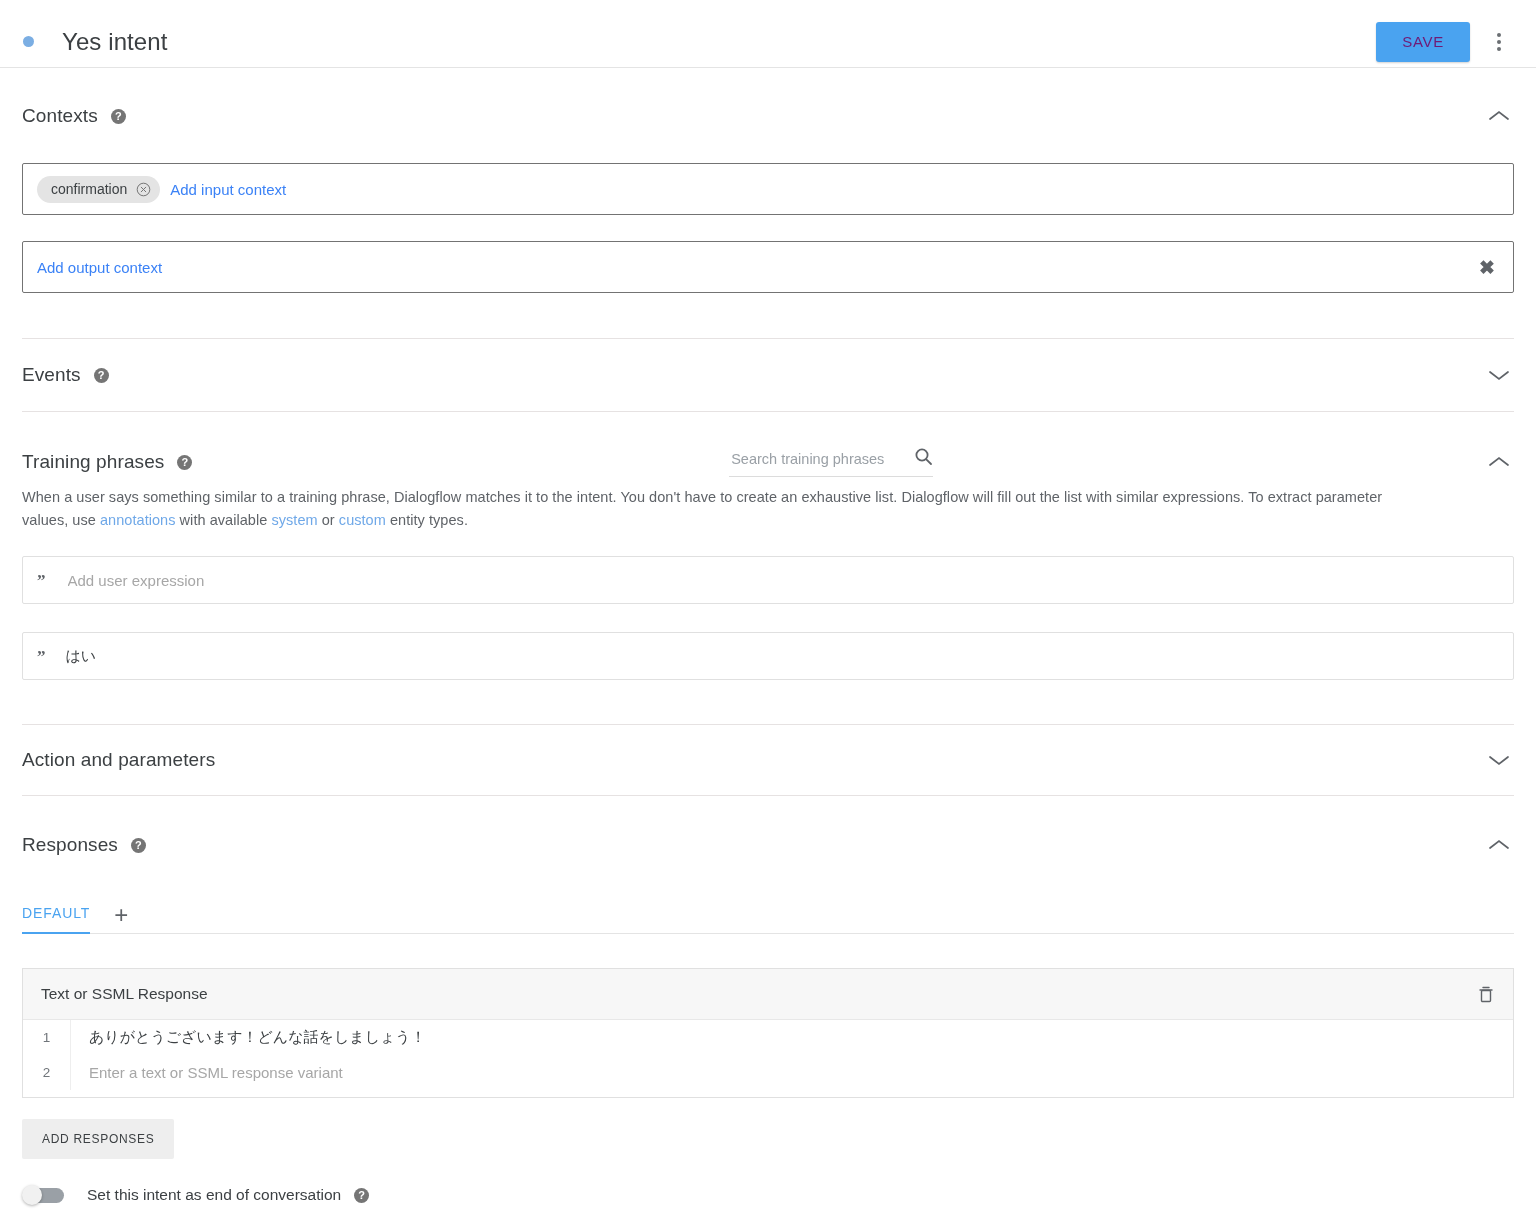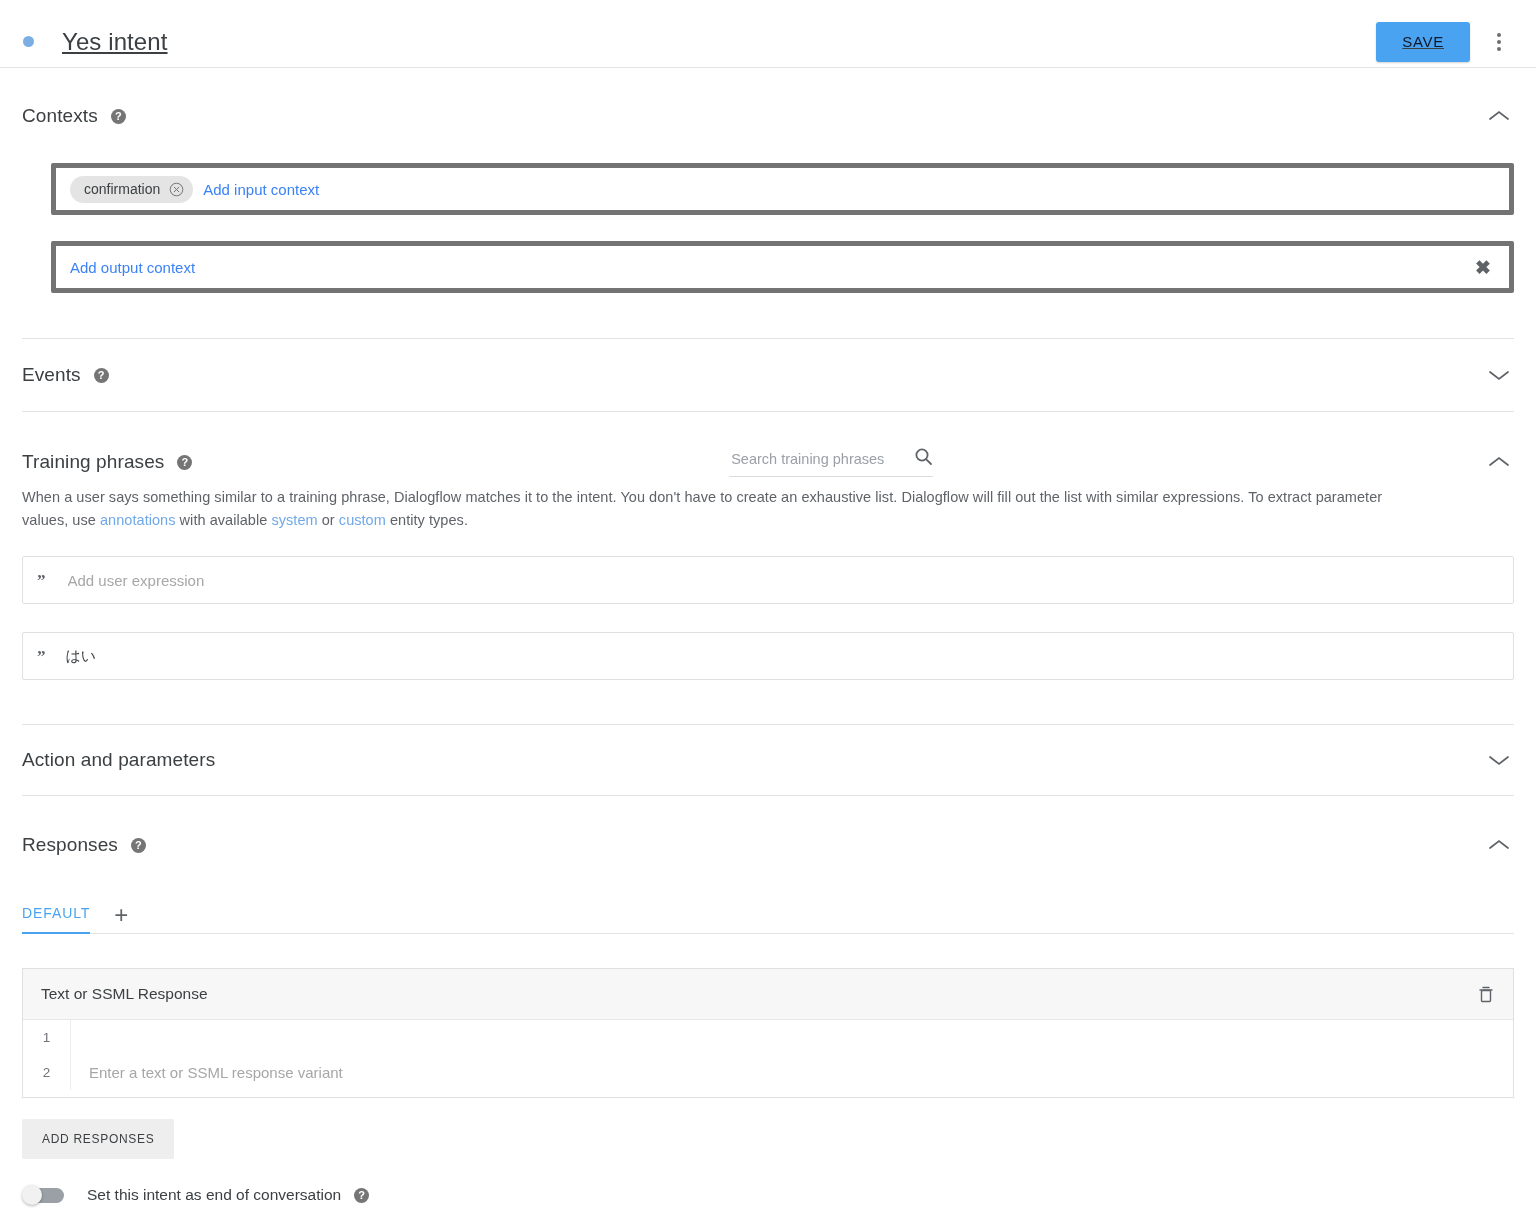--- a/index.html
+++ b/index.html
@@ -16,42 +16,41 @@
 
   
   .topbar {
     position: relative;
     height: 68px;
     border-bottom: 1px solid #e4e4e4;
     display: flex;
     align-items: center;
     padding: 16px 22px 0 16px;
     background: #fff;
-    text-decoration: underline;
   }
   .intent-dot {
     width: 11px; height: 11px;
     border-radius: 50%;
     background: #7baee3;
     margin-left: 7px;
     margin-right: 0px;
     flex: 0 0 auto;
   }
   .intent-title {
     font-size: 24px;
     font-weight: 400;
     color: #3c4043;
     margin-left: 28px;
     letter-spacing: .1px;
     white-space: nowrap;
   }
   .topbar-spacer { flex: 1 1 auto; }
   .save-button {
     background: #4aa3f0;
-    color: #0f172a;
+    color: #701a75;
     border: none;
     border-radius: 3px;
     font-size: 15px;
     letter-spacing: .7px;
     font-family: inherit;
     padding: 0 26px;
     height: 40px;
     cursor: pointer;
     box-shadow: 0 1px 2px rgba(0,0,0,.18);
     font-weight: 500;
@@ -105,29 +104,28 @@
     width: 30px; height: 30px;
     display: flex; align-items: center; justify-content: center;
     cursor: pointer;
   }
   .chev svg { display:block; }
 
   
   #contexts-section { padding-top: 26px; }
   .ctx-head { height: 44px; }
   .ctx-box {
-    border: 5px solid #737373;
+    border: 1px solid #737373;
     border-radius: 2px;
     height: 52px;
     display: flex;
     align-items: center;
     padding: 16px 14px;
     margin-top: 25px;
     background: #fff;
-    margin-left: 29px;
   }
   .chip {
     background: #e4e4e4;
     border-radius: 14px;
     height: 27px;
     display: inline-flex;
     align-items: center;
     padding: 0 9px 0 14px;
     font-size: 14px;
     color: #3c4043;
@@ -475,20 +473,21 @@
       <span class="trash">
         <svg width="18" height="19" viewBox="0 0 18 19">
           <path d="M6 2.5 h6 M3 5 h12" stroke="#5f6368" stroke-width="1.4" fill="none" stroke-linecap="round"></path>
           <rect x="4.5" y="5.5" width="9" height="11" stroke="#5f6368" stroke-width="1.4" fill="none" rx="1"></rect>
         </svg>
       </span>
     </div>
     <div class="resp-rows">
       <div class="resp-row">
         <span class="resp-num">1</span>
+        <span class="resp-val">ありがとうございます！どんな話をしましょう！</span>
       </div>
       <div class="resp-row">
         <span class="resp-num">2</span>
         <input class="resp-val" placeholder="Enter a text or SSML response variant" style="">
       </div>
     </div>
   </div>
 
   <button class="add-responses">ADD RESPONSES</button>
 

